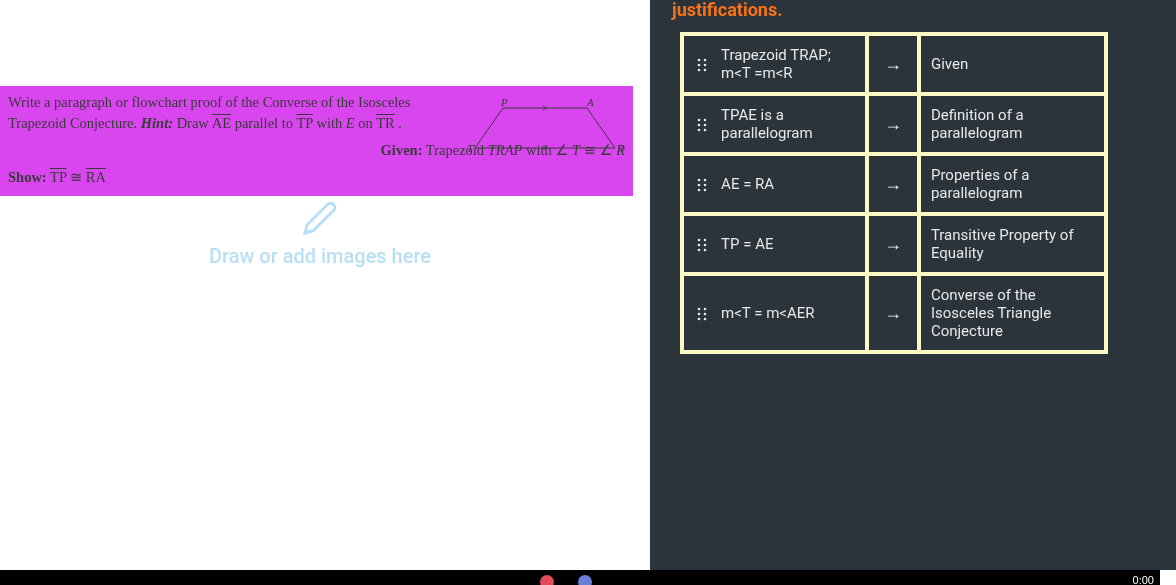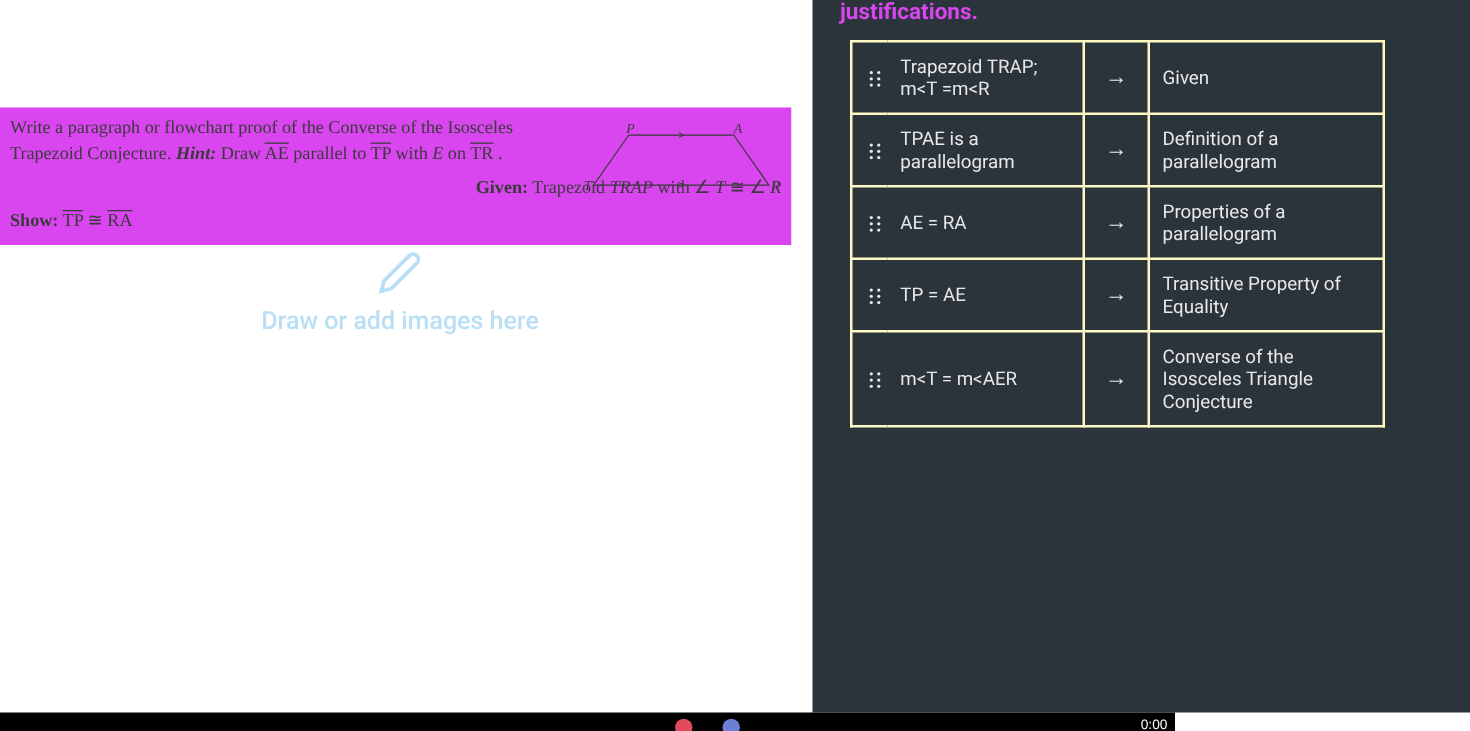--- a/index.html
+++ b/index.html
@@ -57,33 +57,33 @@
       width: 526px;
       height: 570px;
       background: #2b333b;
       color: #e8e8e8;
       padding: 0 18px 0 22px;
       position: relative;
     }
     .right-header {
       font-size: 18px;
       font-weight: 700;
-      color: #d946ef;
+      color: #f97316;
       padding-top: 0;
       padding-bottom: 12px;
       line-height: 1.1;
     }
     .proof-table {
       width: 428px;
       border-collapse: collapse;
       border: 1px solid #7a828a;
       margin-left: 8px;
     }
     .proof-table td {
-      border: 2px solid #fef9c3;
+      border: 4px solid #fef9c3;
       padding: 10px 10px;
       vertical-align: middle;
       font-size: 15px;
       color: #e8e8e8;
     }
     .proof-table td.grip-cell {
       width: 28px;
       text-align: center;
       border-right: none;
       padding: 10px 0 10px 8px;
@@ -98,21 +98,21 @@
       font-size: 18px;
     }
     .proof-table td.just-cell {
       width: 180px;
     }
     .grip-svg { display: inline-block; vertical-align: middle; }
     .bottom-bar {
       position: absolute;
       left: 0;
       bottom: 0;
-      width: 940px;
+      width: 1160px;
       height: 15px;
       background: #000;
     }
     .bottom-timestamp {
       position: absolute;
       right: 6px;
       bottom: -1px;
       color: #fff;
       font-size: 11px;
       font-family: sans-serif;

